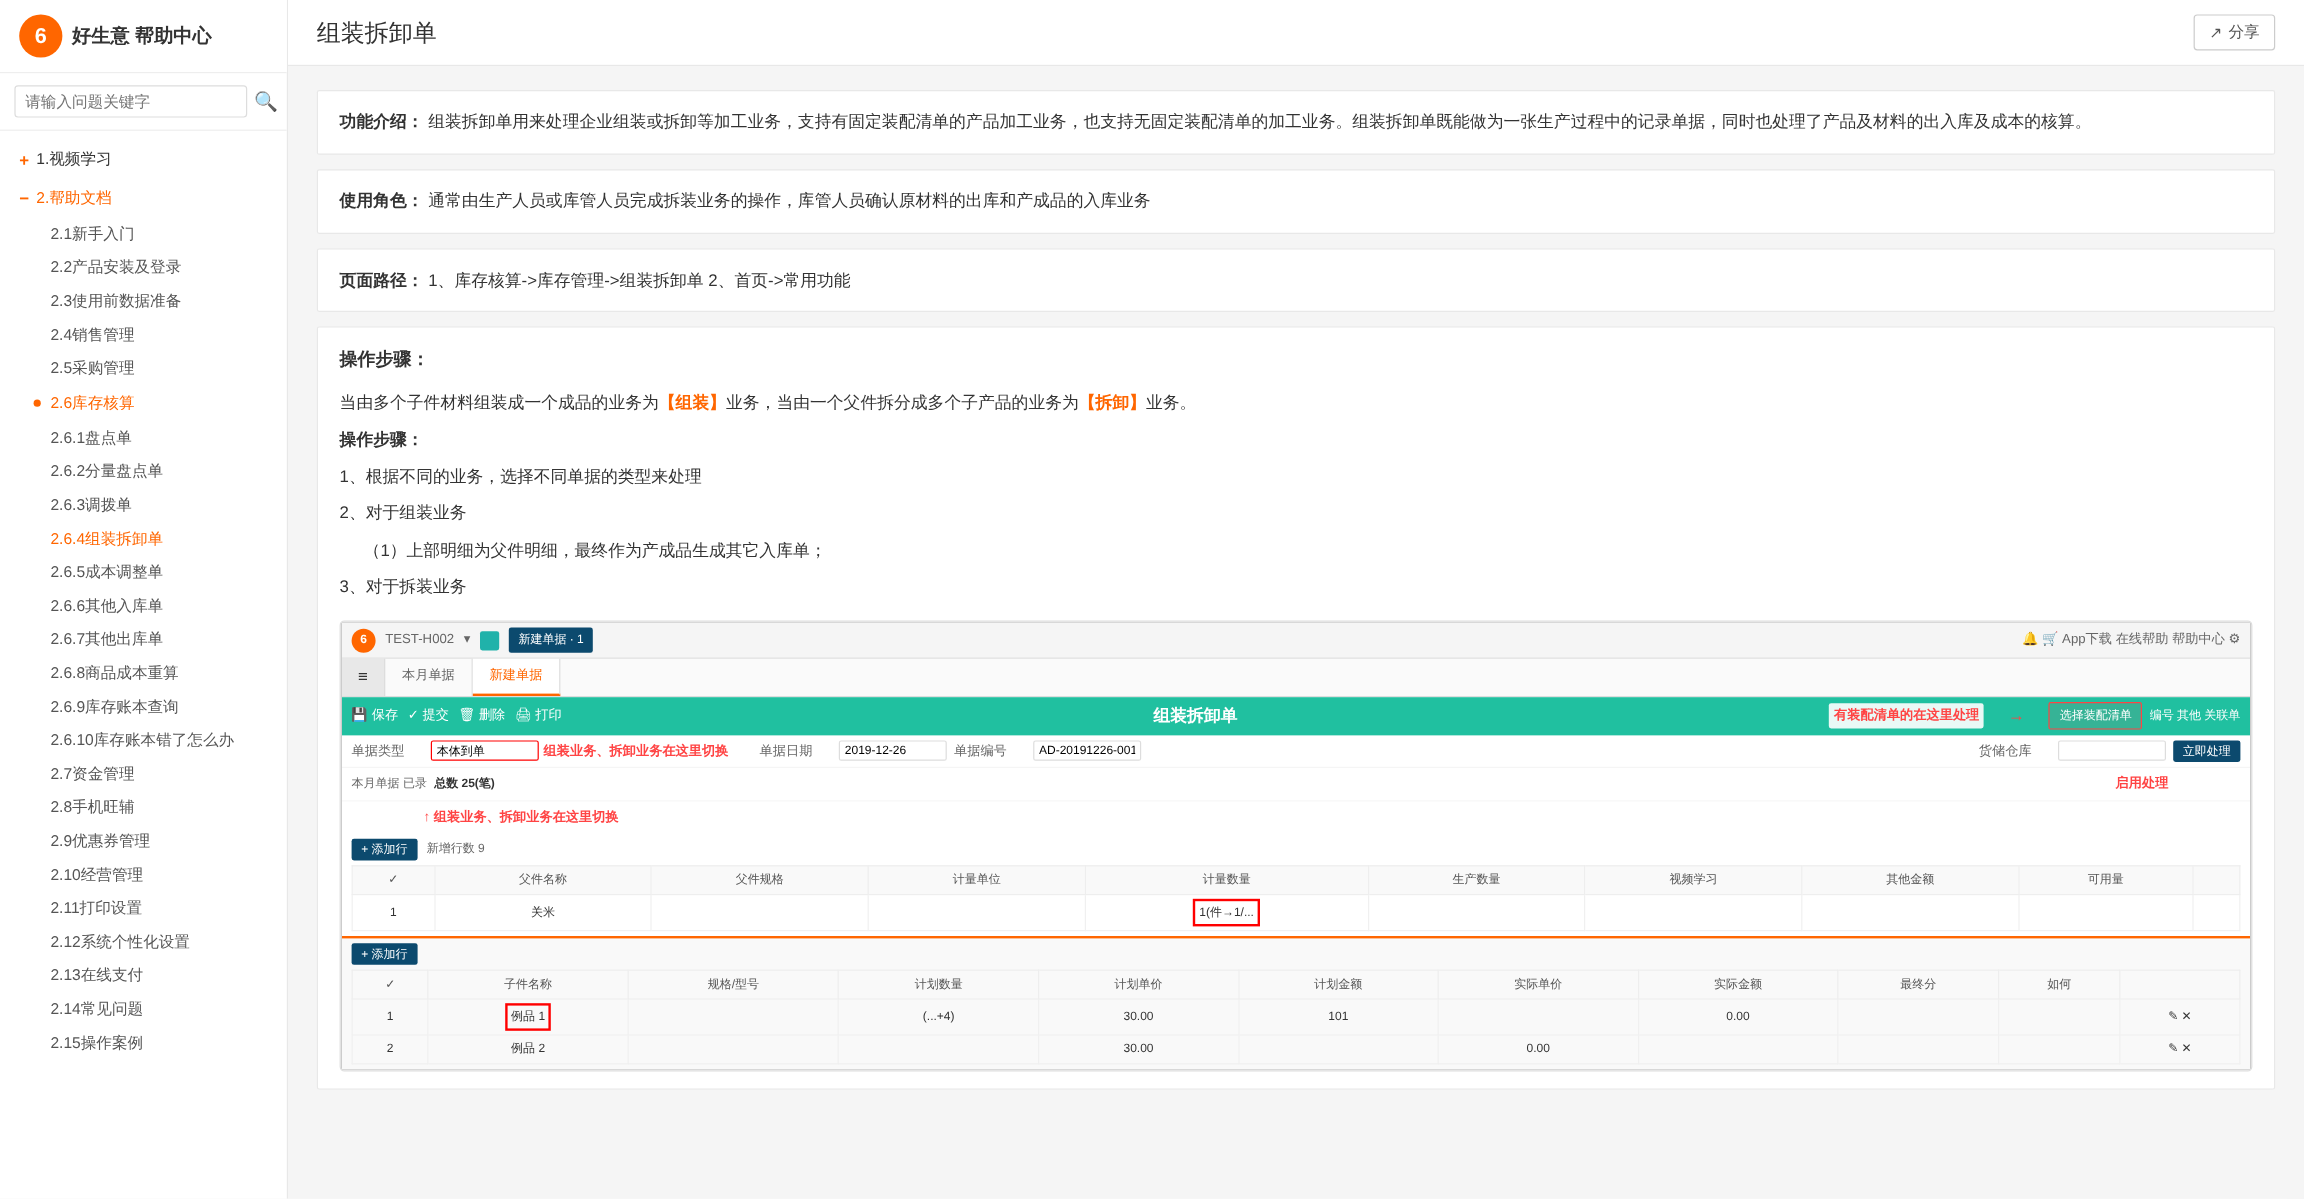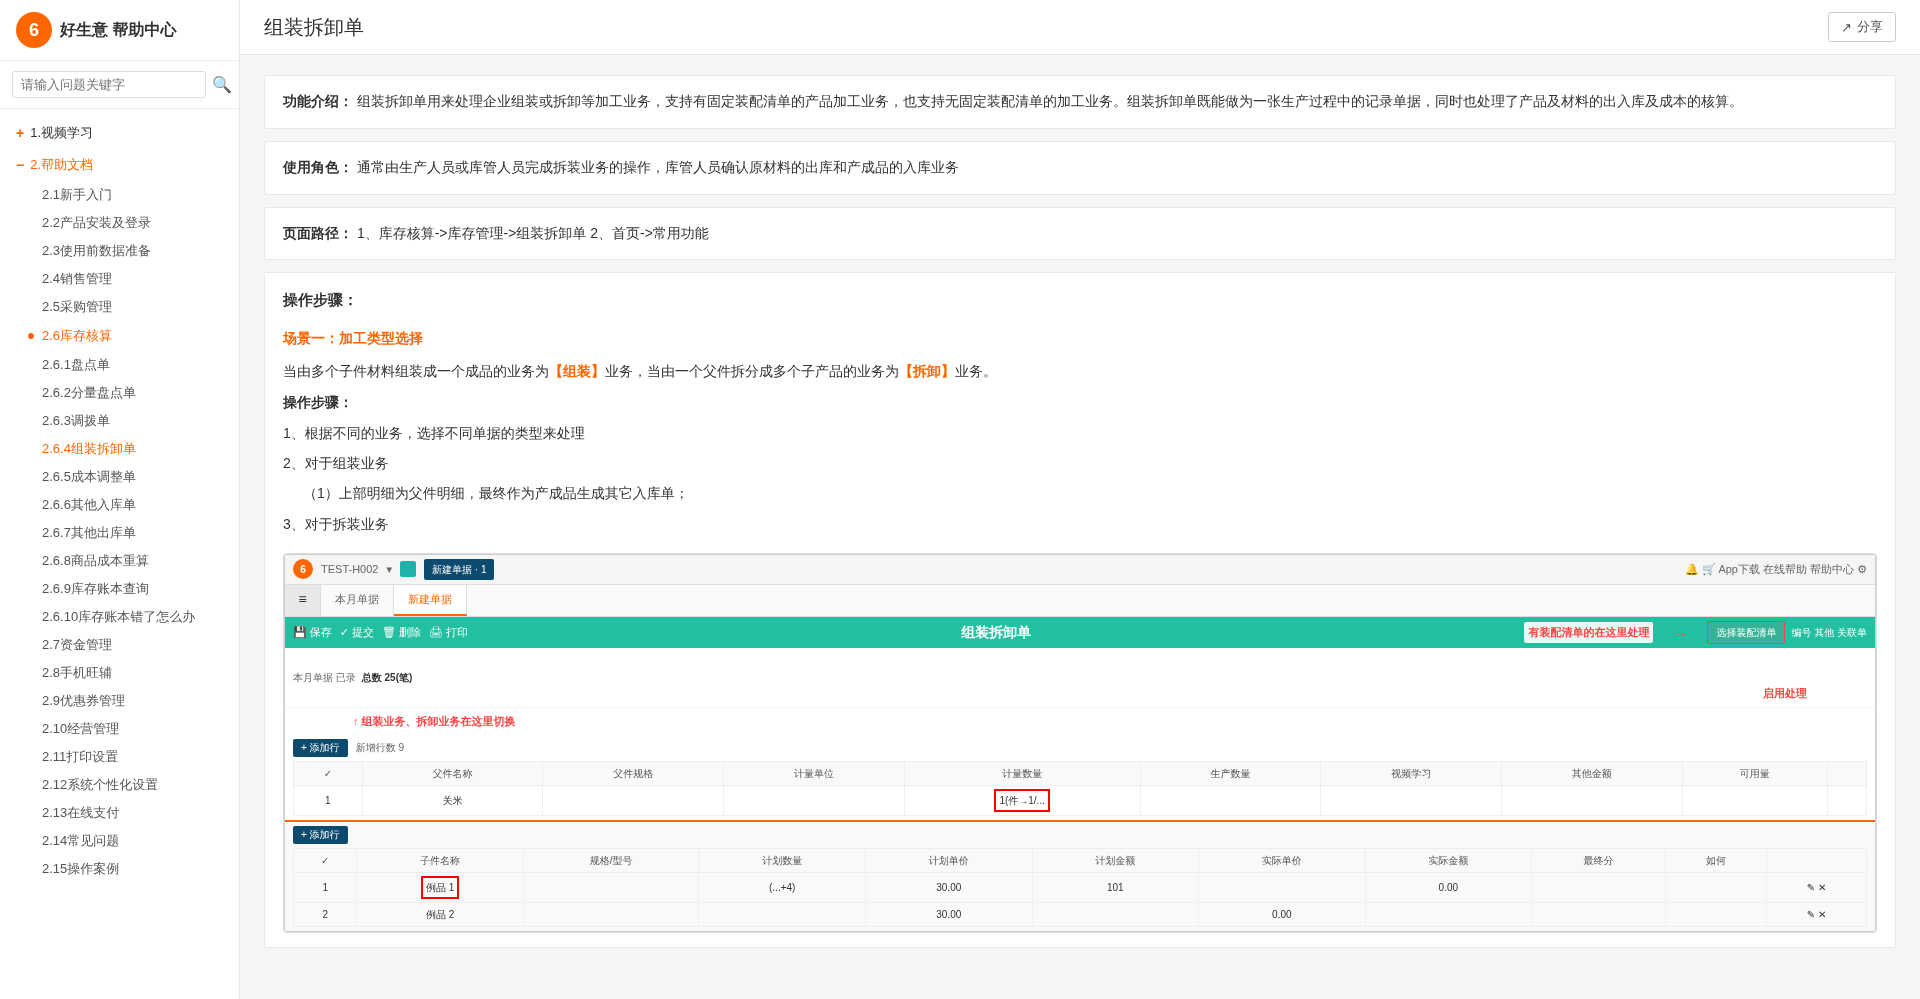--- a/index.html
+++ b/index.html
@@ -423,21 +423,20 @@
     </div>
 
     <div class="content-block">
       <span class="label">页面路径：</span>
       <span>1、库存核算-&gt;库存管理-&gt;组装拆卸单  2、首页-&gt;常用功能</span>
     </div>
 
     <div class="content-block">
       <div class="section-title">操作步骤：</div>
 
-      <div class="sub-section-title">场景一：加工类型选择</div>
 
       <div class="content-text">
         当由多个子件材料组装成一个成品的业务为<span class="bold-orange">【组装】</span>业务，当由一个父件拆分成多个子产品的业务为<span class="bold-orange">【拆卸】</span>业务。
       </div>
 
       <div class="content-text bold">操作步骤：</div>
 
       <div class="step-item">1、根据不同的业务，选择不同单据的类型来处理</div>
       <div class="step-item">2、对于组装业务</div>
       <div class="sub-step-item">（1）上部明细为父件明细，最终作为产成品生成其它入库单；</div>
@@ -474,27 +473,42 @@
 
               <div style="position:relative;display:flex;align-items:center;gap:20px;">
                 <span style="color:#ff4444;font-size:11px;font-weight:bold;background:rgba(255,255,255,0.9);padding:1px 4px;border-radius:2px;">有装配清单的在这里处理</span>
                 <span style="color:#ff4444;font-size:14px;">→</span>
                 <div style="border:1px solid #ff4444;background:rgba(255,68,68,0.1);padding:2px 8px;border-radius:2px;color:#fff;font-size:10px;">选择装配清单</div>
               </div>
               <span style="font-size:10px;">编号 其他 关联单</span>
             </div>
           </div>
 
+          <div class="app-form-row">
+            <span class="app-form-label">单据类型</span>
+            <div style="display:flex;align-items:center;gap:4px;">
+              <input class="app-form-input red-border" value="本体到单" style="">
+              <span style="color:#ff4444;font-weight:bold;font-size:11px;">组装业务、拆卸业务在这里切换</span>
+            </div>
+            <span class="app-form-label" style="margin-left:20px;">单据日期</span>
+            <input class="app-form-input" value="2019-12-26" style="">
+            <span class="app-form-label">单据编号</span>
+            <input class="app-form-input" value="AD-20191226-001" style="">
+            <span style="flex:1"></span>
+            <span class="app-form-label">货储仓库</span>
+            <input class="app-form-input" value="" style="">
+            <button class="app-orange-btn">立即处理</button>
+          </div>
 
           <div class="app-form-row">
             <span style="font-size:10px;color:#666;">本月单据 已录</span>
             <span style="font-size:10px;font-weight:bold;">总数 25(笔)</span>
             <span style="flex:1"></span>
             <div style="position:relative;display:flex;align-items:center;gap:4px;margin-right:60px;">
-              <span style="color:#ff4444;font-size:11px;font-weight:bold;margin-top:32px;">启用处理</span>
+              <span style="color:#ff4444;font-size:11px;font-weight:bold;">启用处理</span>
             </div>
           </div>
 
           <div style="background:#fff;padding:4px 8px 0 8px;display:flex;align-items:flex-start;gap:8px;position:relative;">
             <div style="color:#ff4444;font-size:11px;font-weight:bold;margin-left:60px;margin-bottom:4px;">↑ 组装业务、拆卸业务在这里切换</div>
           </div>
 
           <div style="padding:4px 8px;background:#fff;">
             <div style="display:flex;align-items:center;gap:8px;margin-bottom:4px;">
               <button class="app-orange-btn">+ 添加行</button>

